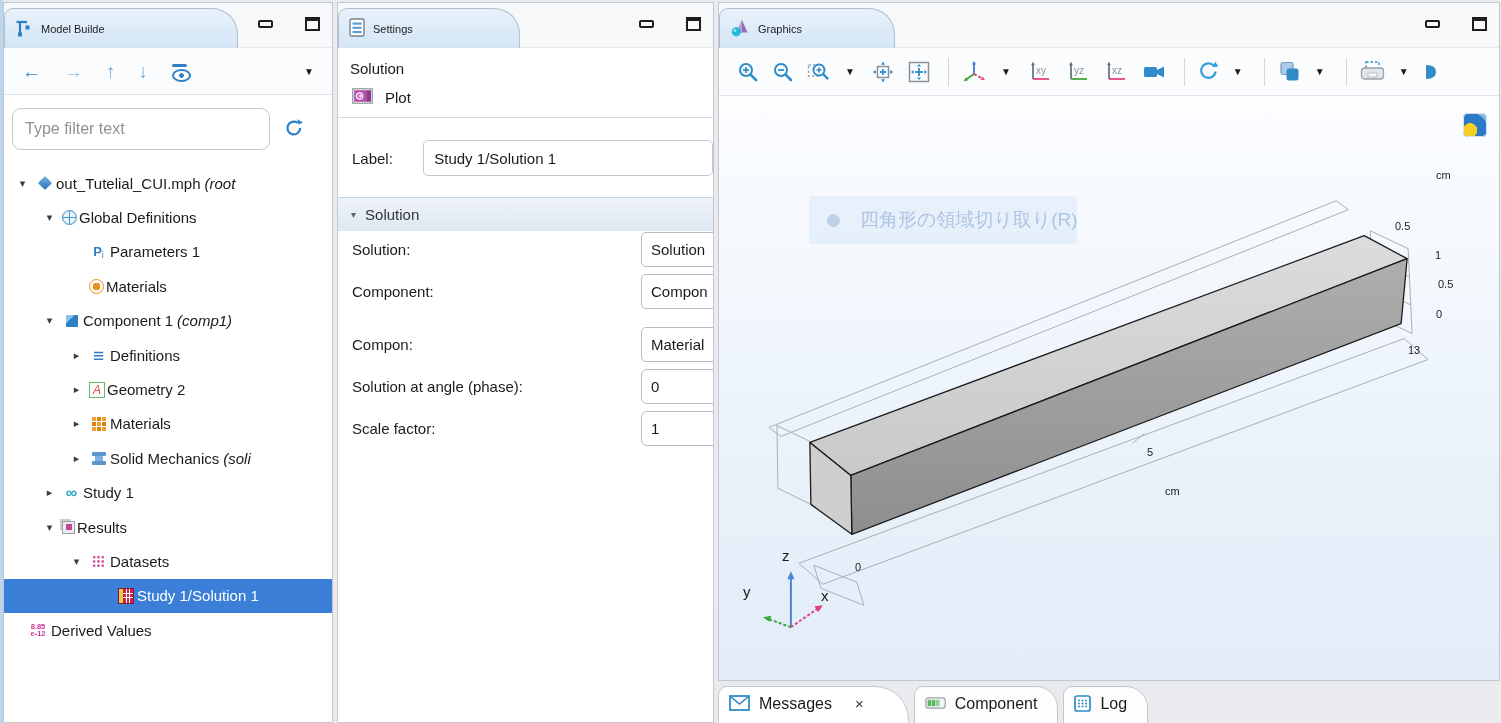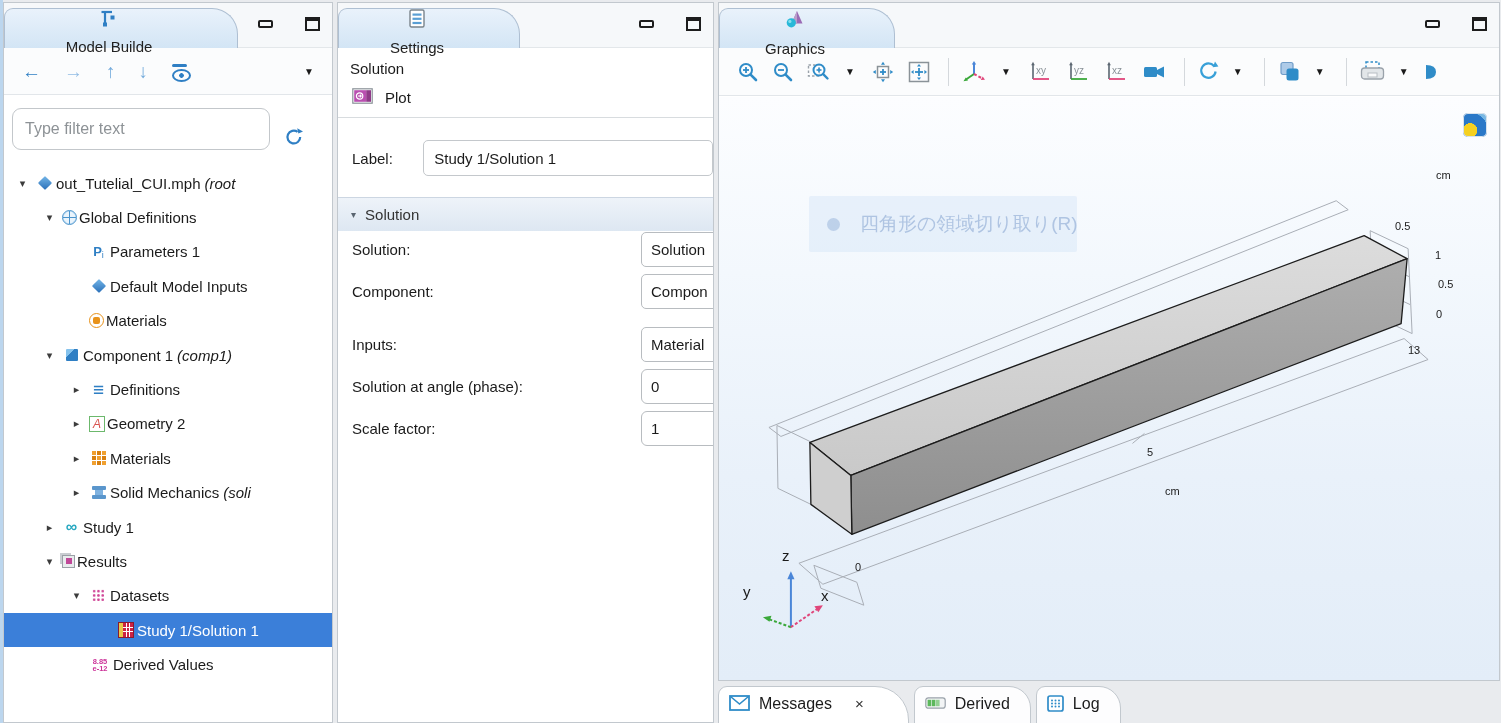--- a/index.html
+++ b/index.html
@@ -18,38 +18,38 @@
   #gfx-panel { left:718px; top:2px; width:782px; height:679px; }
 
   
   .tabstrip { height:45px; background:#f6f8fa; position:relative; border-bottom:1px solid #e3e7ea; }
   .tab {
     position:absolute; left:0; top:5px; height:40px;
     background:linear-gradient(180deg,#e9f2fb,#d3e5f5);
     border:1px solid #aebfd2; border-bottom:none;
     border-radius:9px 26px 0 0;
     display:flex; align-items:center; gap:8px; padding:0 34px 0 10px;
-    font-size:15px; color:#222;flex-direction:column;
+    font-size:11px; color:#222;
   }
   .winbtns { position:absolute; right:12px; top:14px; display:flex; gap:32px; align-items:center; }
   .btn-min { width:15px; height:8px; border:2px solid #1d1d1d; border-radius:2px; display:inline-block; }
   .btn-max { width:15px; height:14px; border:2px solid #1d1d1d; border-top-width:4px; display:inline-block; }
 
   
   .mb-toolbar { height:47px; display:flex; align-items:center; gap:23px; padding:0 18px; border-bottom:1px solid #e2e6ea; background:#fbfcfd; }
   .mb-toolbar .sp { flex:1; }
   .aicon { font-size:19px; line-height:1; cursor:default; }
   .a-back { color:#2f7fc4; } .a-fwd { color:#93bde4; } .a-up, .a-dn { color:#74abdc; }
   .eye { position:relative; width:18px; height:16px; display:inline-block; }
   .eye::before { content:""; position:absolute; left:1px; top:1px; width:15px; height:2.5px; background:#2f7fc4; border-radius:2px; }
   .eye::after { content:""; position:absolute; left:1px; top:6px; width:15px; height:9px; border:2px solid #2f7fc4; border-radius:50%;
     background:radial-gradient(circle at 50% 50%, #2f7fc4 2px, transparent 2.6px); }
   .dd { font-size:10px; color:#1a1a1a; }
 
-  .filterrow { display:flex; align-items:flex-end; gap:14px; padding:13px 10px 12px 8px; }
+  .filterrow { display:flex; align-items:center; gap:14px; padding:13px 10px 12px 8px; }
   .filterinput { width:258px; height:42px; border:1px solid #c3c7cb; border-radius:9px; padding:0 12px; font-size:16px; color:#333;
     font-family:"Liberation Sans",sans-serif; background:#fff; }
   .filterinput::placeholder { color:#8d9296; }
 
   #tree { padding-top:4px; }
   .trow { height:34.4px; display:flex; align-items:center; white-space:nowrap; cursor:default; }
   .trow.sel { background:#3b7fd9; color:#fff; }
   .twisty { width:21px; display:inline-block; text-align:center; font-size:11px; color:#3c3c3c; flex:none; }
   .trow.sel .twisty { color:#fff; }
   .tlabel { margin-left:2px; }
@@ -114,21 +114,21 @@
   .vsep { width:1px; height:28px; background:#d4d8dc; margin:0 12px 0 4px; flex:none; }
 
   #viewport { position:absolute; left:0; top:94px; right:0; bottom:0;
     background:linear-gradient(180deg,#fcfdff 0%, #f3f8fd 30%, #e9f1fa 65%, #e3edf8 100%); }
   #scene-svg { position:absolute; left:0; top:0; width:100%; height:100%; }
   .scenelabel { position:absolute; font-size:11px; color:#1b1b1b; }
   .axislabel { position:absolute; font-size:15px; color:#1b1b1b; }
   #comsol-logo { position:absolute; left:744px; top:16px; width:24px; height:24px; border-radius:5px;
     background:radial-gradient(circle at 30% 72%, #f5d020 0 29%, #2a78c8 30% 72%, #79b8e4 73%);
     box-shadow:0 0 0 1px #d8e2ec inset; }
-  #ghost-menu { position:absolute; left:90px; top:99px; width:268px; height:56px; background:rgba(195,219,245,.30);
+  #ghost-menu { position:absolute; left:90px; top:99px; width:268px; height:48px; background:rgba(195,219,245,.30);
     display:flex; align-items:center; gap:20px; padding-left:18px; border-radius:2px; }
   #ghost-menu .gdot { width:13px; height:13px; border-radius:50%; background:rgba(140,170,212,.45); }
   #ghost-menu .gtext { font-size:19px; color:rgba(130,160,205,.55); white-space:nowrap; overflow:hidden; }
 
   
   #bottom-tabs { position:absolute; left:718px; top:686px; width:782px; height:37px; display:flex; gap:5px; }
   .btab { height:44px; background:#fdfdfe; border:1px solid #c2c8ce; border-radius:9px 22px 0 0;
     display:flex; align-items:flex-start; gap:9px; padding:8px 20px 0 10px; font-size:16px; color:#1b1b1b; }
   .btab.active { background:#fff; border-radius:9px 34px 0 0; padding-right:44px; }
   .btab .close { margin-left:14px; font-size:15px; color:#333; }
@@ -185,25 +185,20 @@
         <span class="ticon ic-globe"></span>
         <span class="tlabel">Global Definitions</span>
       </div>
       <div class="trow" style="padding-left: 62px;">
         <span class="twisty"></span>
         <span class="ticon ic-parameters"></span>
         <span class="tlabel">Parameters 1</span>
       </div>
       <div class="trow" style="padding-left: 62px;">
         <span class="twisty"></span>
-        <span class="ticon ic-model-inputs"></span>
-        <span class="tlabel">Default Model Inputs</span>
-      </div>
-      <div class="trow" style="padding-left: 62px;">
-        <span class="twisty"></span>
         <span class="ticon ic-materials-global"></span>
         <span class="tlabel">Materials</span>
       </div>
       <div class="trow" style="padding-left: 35px;">
         <span class="twisty">▾</span>
         <span class="ticon ic-component"></span>
         <span class="tlabel">Component 1</span>
         <span class="tsuffix">(comp1)</span>
       </div>
       <div class="trow" style="padding-left: 62px;">
@@ -240,21 +235,21 @@
       <div class="trow" style="padding-left: 62px;">
         <span class="twisty">▾</span>
         <span class="ticon ic-datasets"></span>
         <span class="tlabel">Datasets</span>
       </div>
       <div class="trow sel" style="padding-left: 89px;">
         <span class="twisty"></span>
         <span class="ticon ic-solution-dataset"></span>
         <span class="tlabel">Study 1/Solution 1</span>
       </div>
-      <div class="trow" style="padding-left: 62px; text-align: right;">
+      <div class="trow" style=" text-align: right;">
         <span class="twisty"></span>
         <span class="ticon ic-derived-values"></span>
         <span class="tlabel">Derived Values</span>
       </div>
     </div>
 </div>
 
 <div class="panel" id="set-panel">
   <div class="tabstrip">
     <div class="tab" style="width:182px;">
@@ -298,21 +293,21 @@
     <div id="fields">
         <div class="frow">
           <span class="lab">Solution:</span>
           <div class="ctl">Solution</div>
         </div>
         <div class="frow">
           <span class="lab">Component:</span>
           <div class="ctl">Compon</div>
         </div>
         <div class="frow gap-lg">
-          <span class="lab">Inputs:</span>
+          <span class="lab">Compon:</span>
           <div class="ctl">Material</div>
         </div>
         <div class="frow num">
           <span class="lab">Solution at angle (phase):</span>
           <div class="ctl">0</div>
         </div>
         <div class="frow num">
           <span class="lab">Scale factor:</span>
           <div class="ctl">1</div>
         </div>
@@ -541,21 +536,21 @@
       <span>Messages</span>
       <span class="close">×</span>
     </div>
     <div class="btab">
       <span><svg width="21" height="12" viewBox="0 0 21 12">
           <rect x="0.8" y="0.8" width="19.4" height="10.4" rx="2.5" fill="#f2f4f5" stroke="#9aa2aa" stroke-width="1.2"></rect>
           <rect x="2.6" y="2.8" width="3.6" height="6.4" fill="#5cb85c"></rect>
           <rect x="6.8" y="2.8" width="3.6" height="6.4" fill="#5cb85c"></rect>
           <rect x="11" y="2.8" width="3.6" height="6.4" fill="#93d193"></rect>
         </svg></span>
-      <span>Derived</span>
+      <span>Component</span>
     </div>
     <div class="btab">
       <span><svg width="17" height="17" viewBox="0 0 17 17">
           <rect x="1" y="1" width="15" height="15" rx="2" fill="#fff" stroke="#2f8cc8" stroke-width="1.7"></rect>
           <g fill="#2f8cc8">
             <circle cx="5" cy="5.5" r="1"></circle>
             <circle cx="8.5" cy="5.5" r="1"></circle>
             <circle cx="12" cy="5.5" r="1"></circle>
             <circle cx="5" cy="8.5" r="1"></circle>
             <circle cx="8.5" cy="8.5" r="1"></circle>

